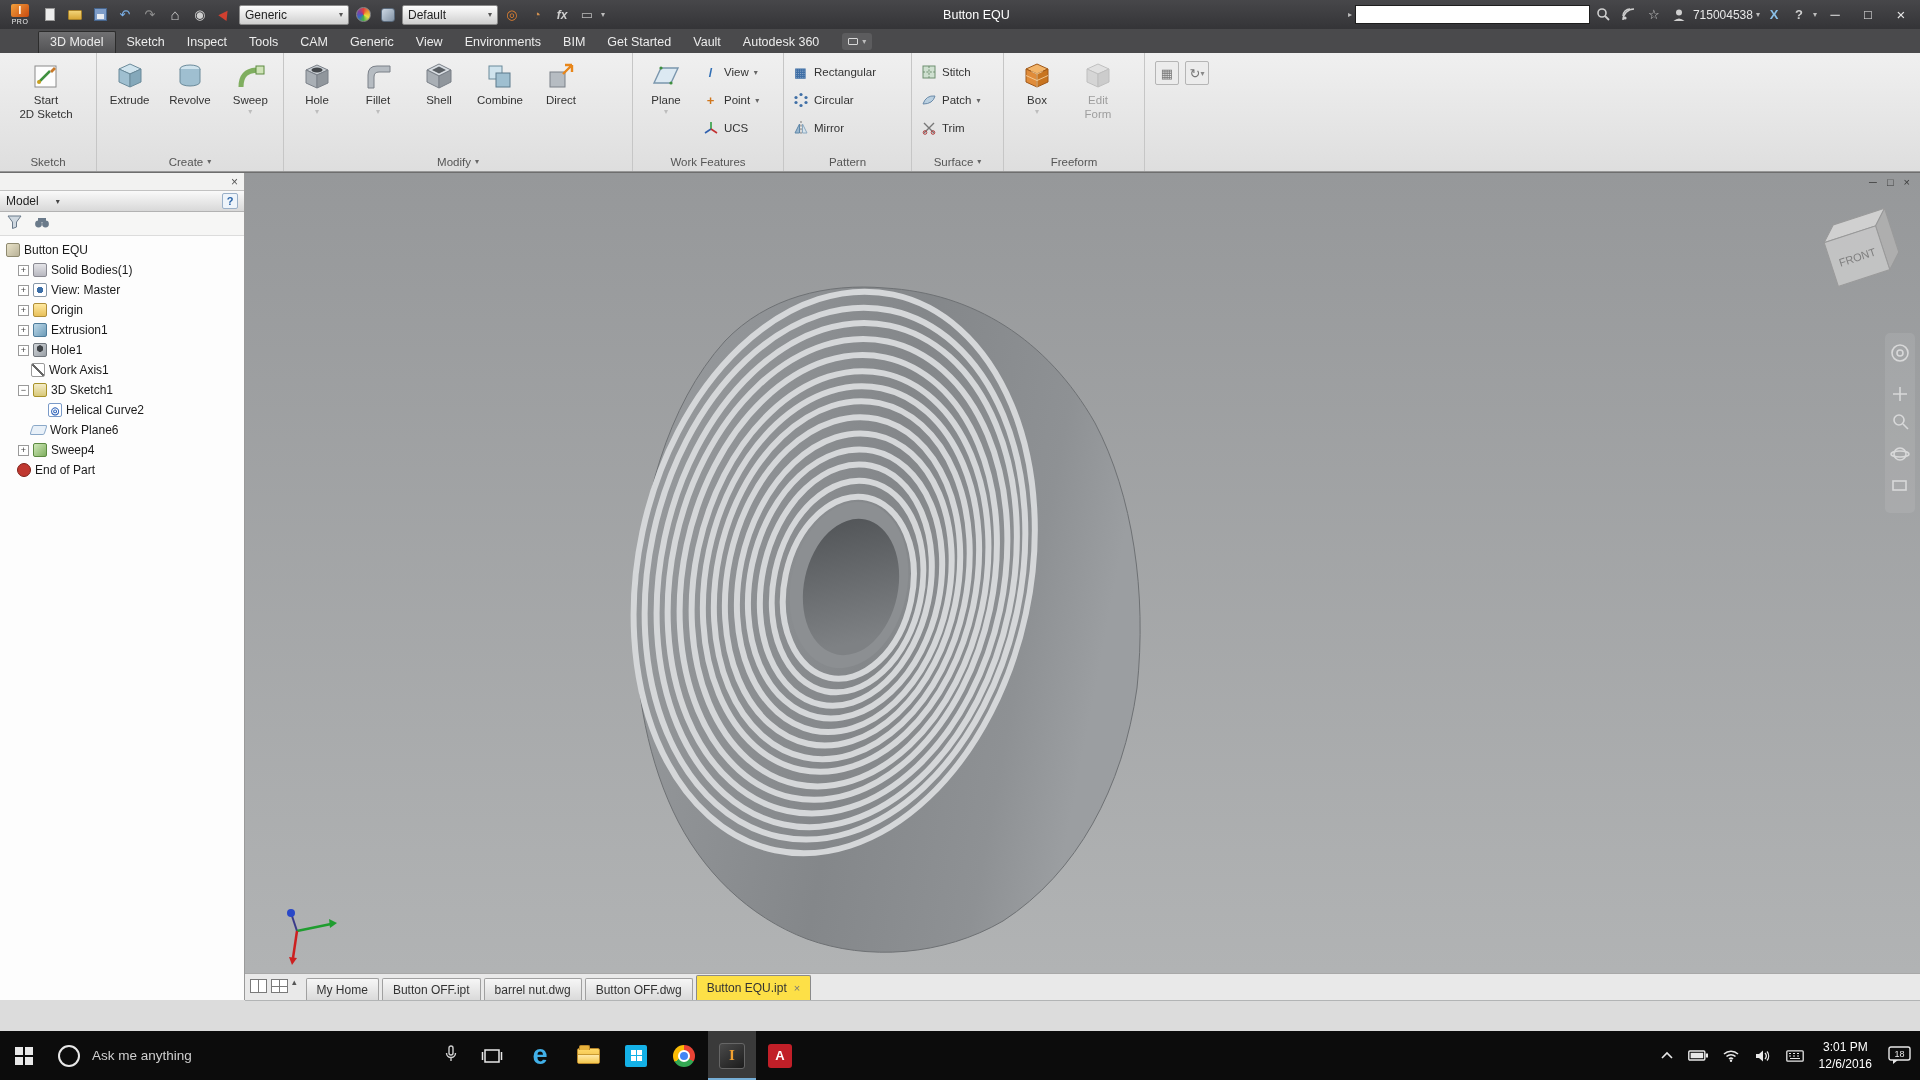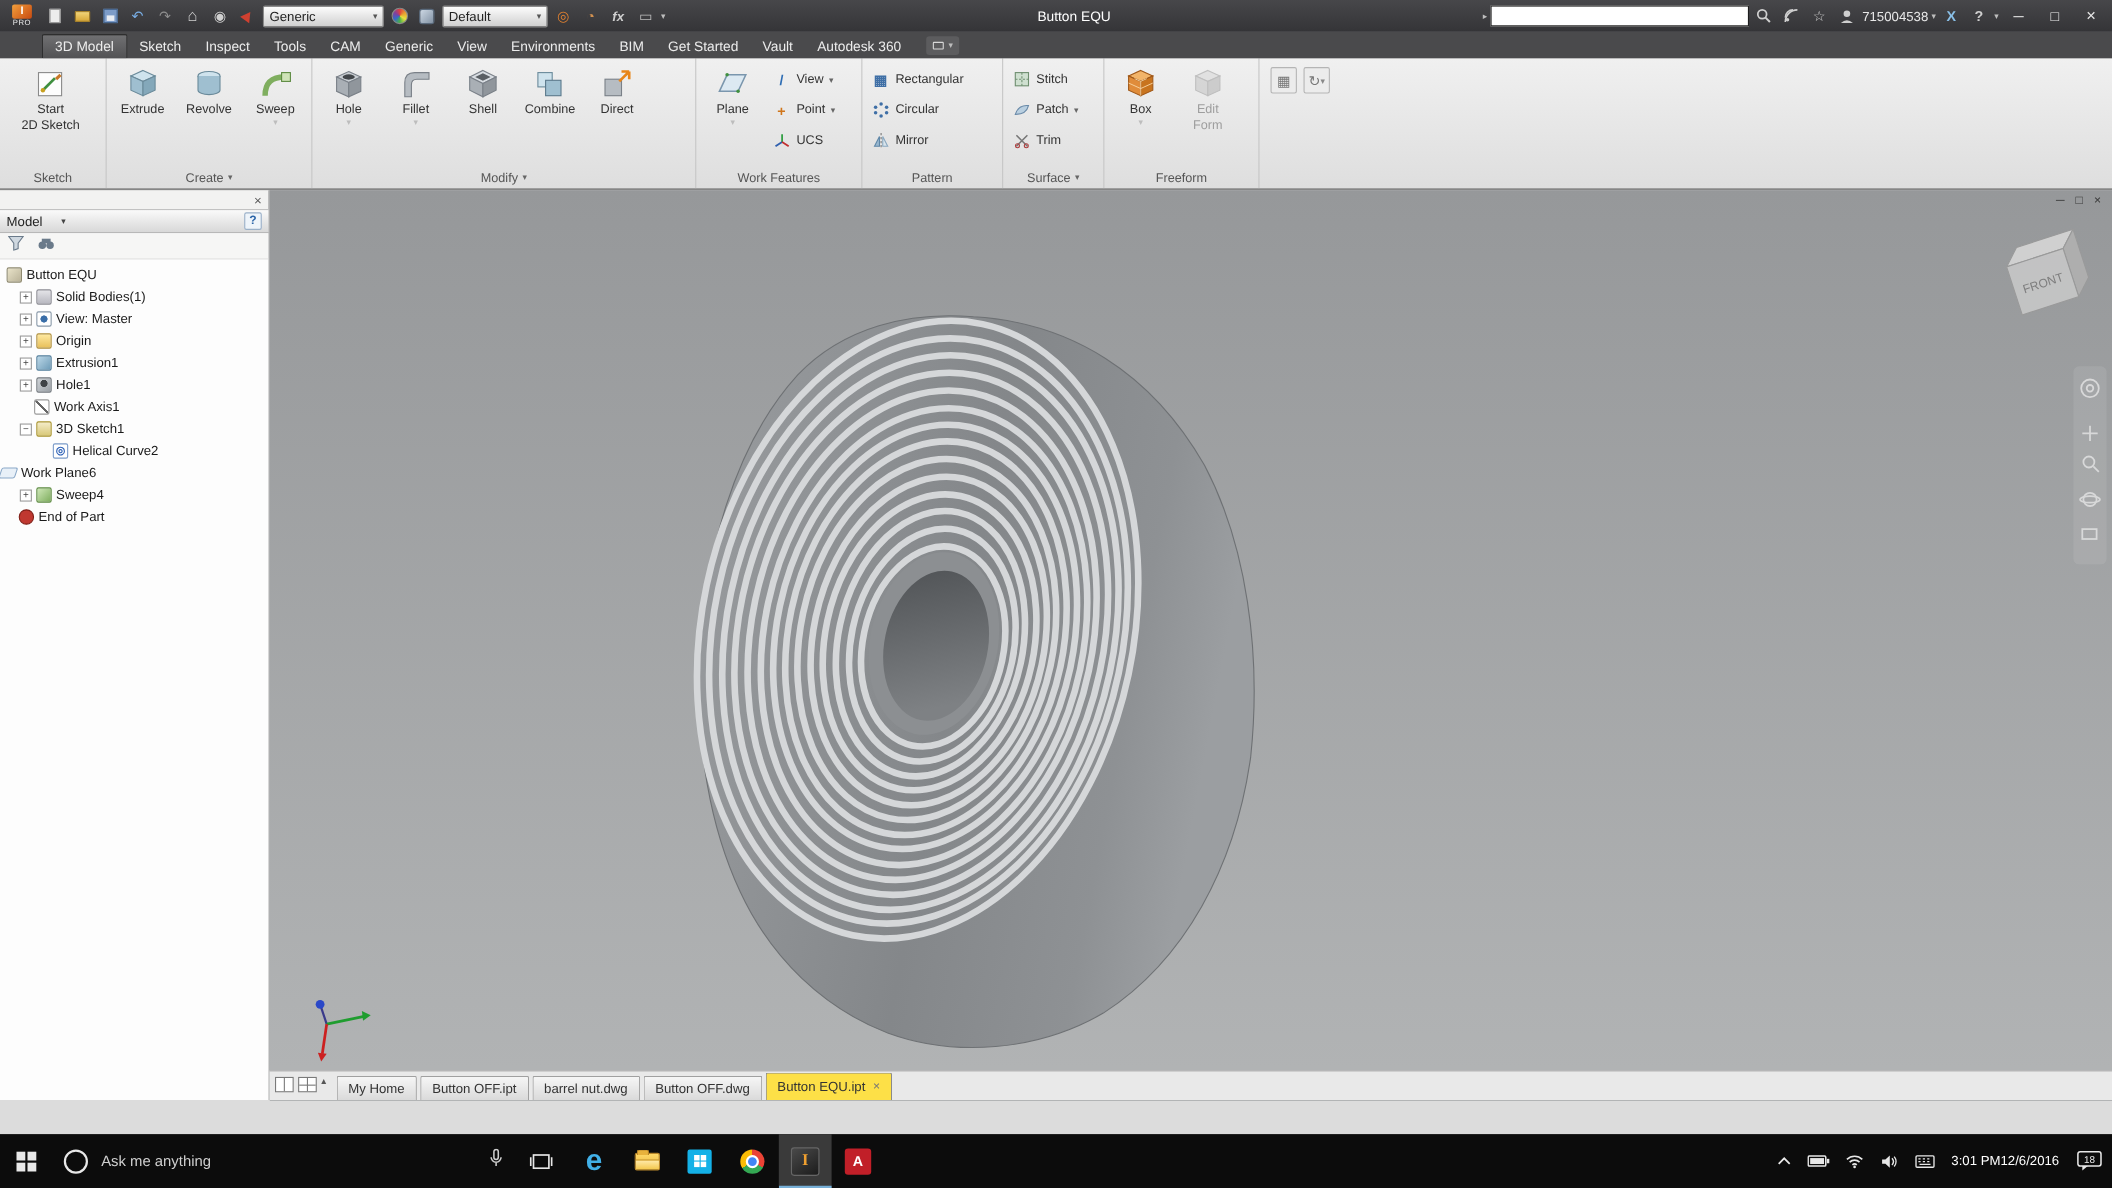--- a/index.html
+++ b/index.html
@@ -106,21 +106,21 @@
 .store{width:22px;height:22px;background:#14b1e7;border-radius:2px;display:flex;align-items:center;justify-content:center}
 .minwin{display:grid;grid-template-columns:5px 5px;grid-template-rows:5px 5px;gap:1px}
 .minwin span{background:#fff}
 .chrome{width:22px;height:22px;border-radius:50%;background:conic-gradient(#ea4335 0 33%,#34a853 33% 66%,#fbbc05 66% 100%);position:relative}
 .chrome:after{content:"";position:absolute;inset:5px;border-radius:50%;background:#4285f4;border:2px solid #fff}
 .invtile{width:26px;height:26px;border-radius:3px;background:linear-gradient(145deg,#4a4a4a,#1c1c1c);display:flex;align-items:center;justify-content:center;border:1px solid #666}
 .invtile span{color:#f0a030;font-weight:bold;font-size:15px;font-family:"Liberation Serif",serif}
 .acro{width:24px;height:24px;border-radius:3px;background:#c11f28;display:flex;align-items:center;justify-content:center;color:#fff;font-weight:bold;font-size:13px}
 .tray{margin-left:auto;display:flex;align-items:center}
 .tri{width:32px;height:49px;display:flex;align-items:center;justify-content:center;flex:none}
-.clock{display:flex;flex-direction:row;align-items:center;justify-content:center;font-size:12px;line-height:1.35;padding:0 8px;color:#fff}
+.clock{display:flex;flex-direction:column;align-items:center;justify-content:center;font-size:12px;line-height:1.35;padding:0 8px;color:#fff}
 </style>
 </head>
 <body>
 
 <div class="app">
 
   <div class="titlebar">
     <div class="applogo">
       <span class="ibox">I</span>
       <span class="pro">PRO</span>
@@ -545,21 +545,21 @@
           </div>
         <div class="trow" style="padding-left:18px">
             <span class="exp">−</span>
             <span class="ic ic-sk3d"></span>
             <span class="tlabel">3D Sketch1</span>
           </div>
         <div class="trow" style="padding-left:48px">
             <span class="ic ic-helix">◎</span>
             <span class="tlabel">Helical Curve2</span>
           </div>
-        <div class="trow" style="">
+        <div class="trow" style="padding-left:31px">
             <span class="ic ic-wplane"></span>
             <span class="tlabel">Work Plane6</span>
           </div>
         <div class="trow" style="padding-left:18px">
             <span class="exp">+</span>
             <span class="ic ic-sweep"></span>
             <span class="tlabel">Sweep4</span>
           </div>
         <div class="trow" style="padding-left:17px">
             <span class="ic ic-eop"></span>

